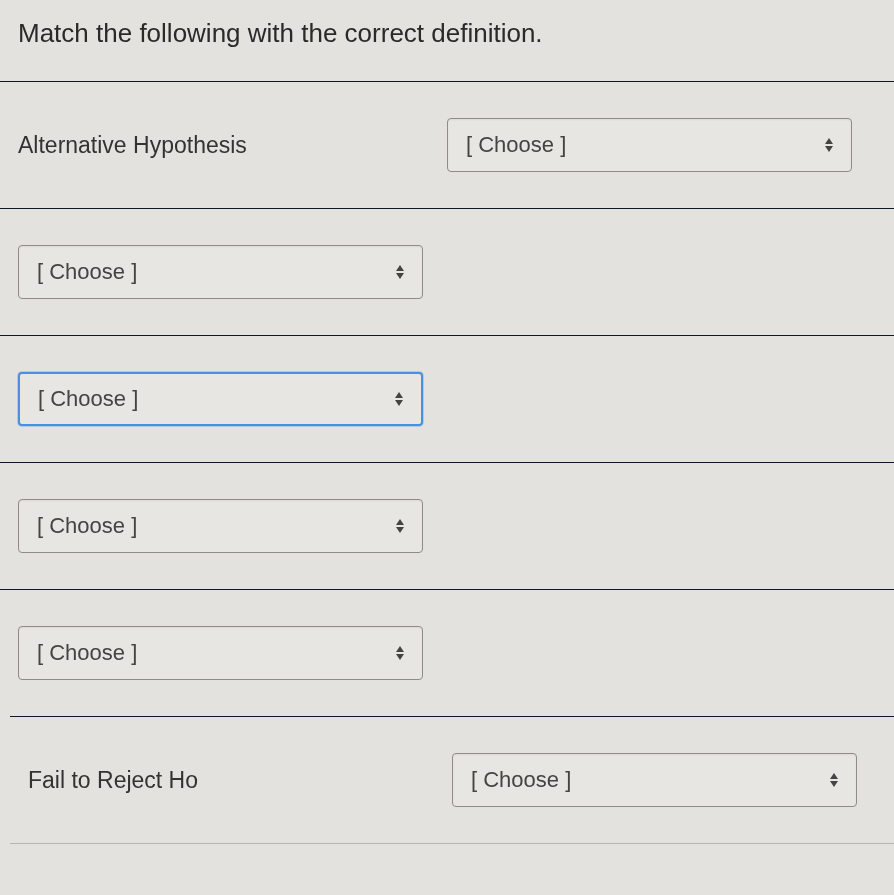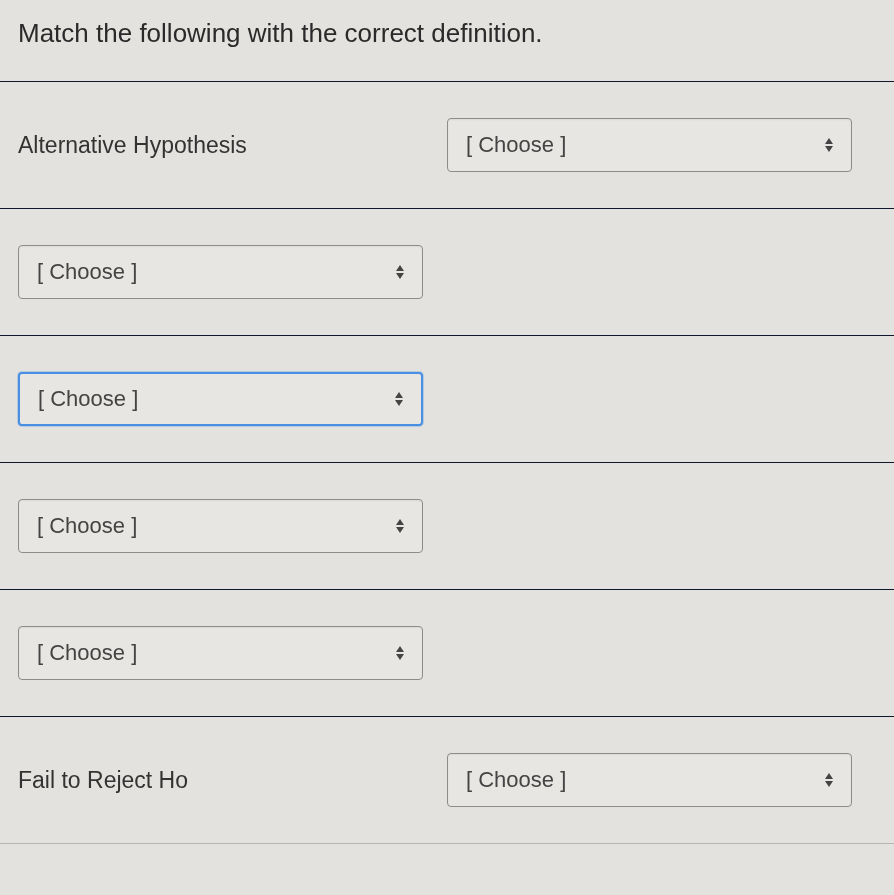--- a/index.html
+++ b/index.html
@@ -24,20 +24,21 @@
       font-weight: 400;
     }
     .match-row {
       display: flex;
       align-items: center;
       border-top: 1px solid #0f172a;
       padding: 36px 18px 36px 18px;
     }
     .match-row:last-of-type {
       border-bottom: 1px solid #b8b6b3;
+      margin-left: 10px;
     }
     .term {
       flex: 0 0 50%;
       font-size: 23px;
       color: #333;
       font-weight: 400;
     }
     .choice-wrap {
       flex: 1;
       display: flex;

